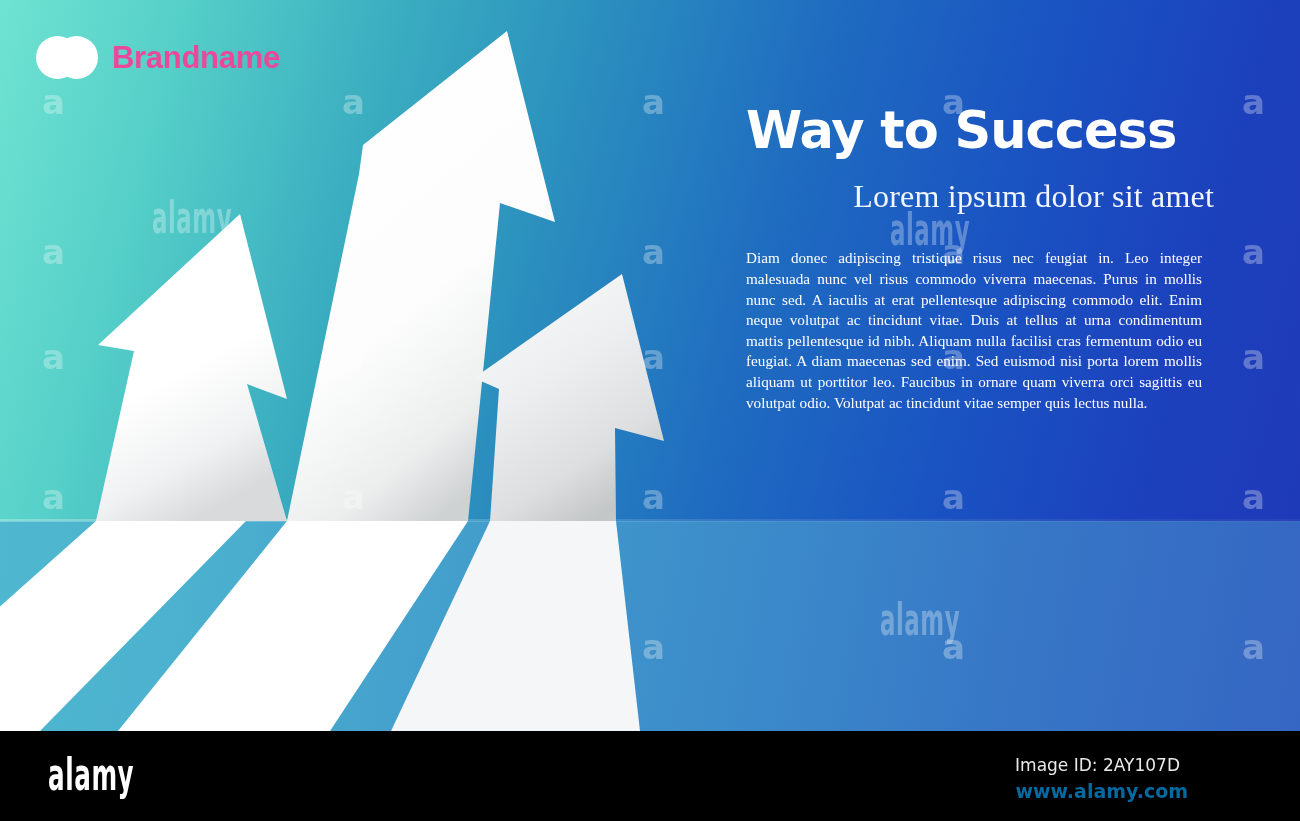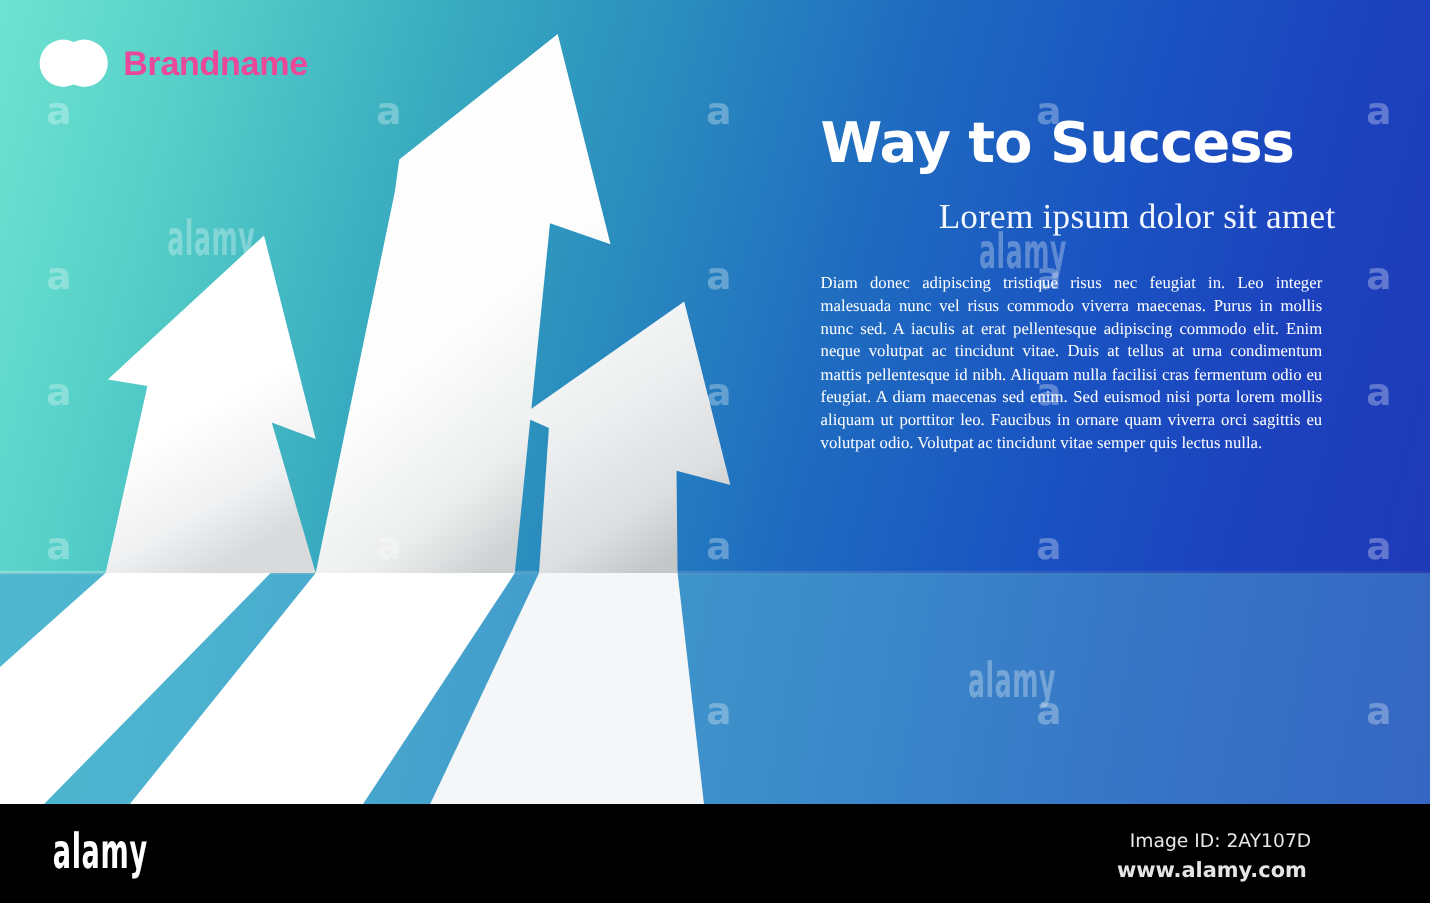--- a/index.html
+++ b/index.html
@@ -83,25 +83,25 @@
   
   #bar{
     position:absolute;left:0;top:731px;width:1300px;height:90px;background:#000;
   }
   #bar .alamy{
     position:absolute;left:48px;top:22px;color:#fff;
     font-family:"DejaVu Sans", sans-serif;font-weight:bold;font-size:44px;line-height:1;
     transform:scaleX(.56);transform-origin:left top;letter-spacing:1px;
   }
   #bar .imgid{
-    position:absolute;right:108px;top:24px;color:#e8e8e8;font-size:17px;
+    position:absolute;right:120px;top:24px;color:#e8e8e8;font-size:17px;
     font-family:"DejaVu Sans", sans-serif;
   }
   #bar .url{
-    position:absolute;right:112px;top:49px;color:#e5e5e5;font-size:19px;font-weight:bold;
+    position:absolute;right:112px;top:49px;color:#0369a1;font-size:19px;font-weight:bold;
     font-family:"DejaVu Sans", sans-serif;
   }
 </style>
 </head>
 <body>
 
 <div id="stage">
 
   <div id="art">
 

